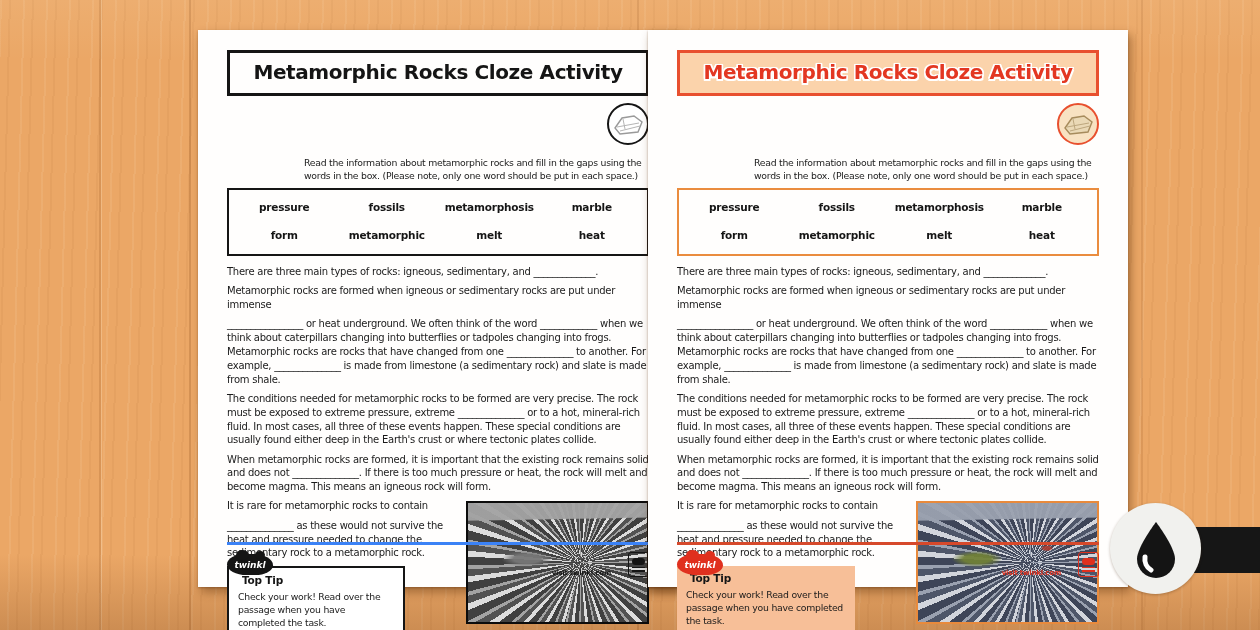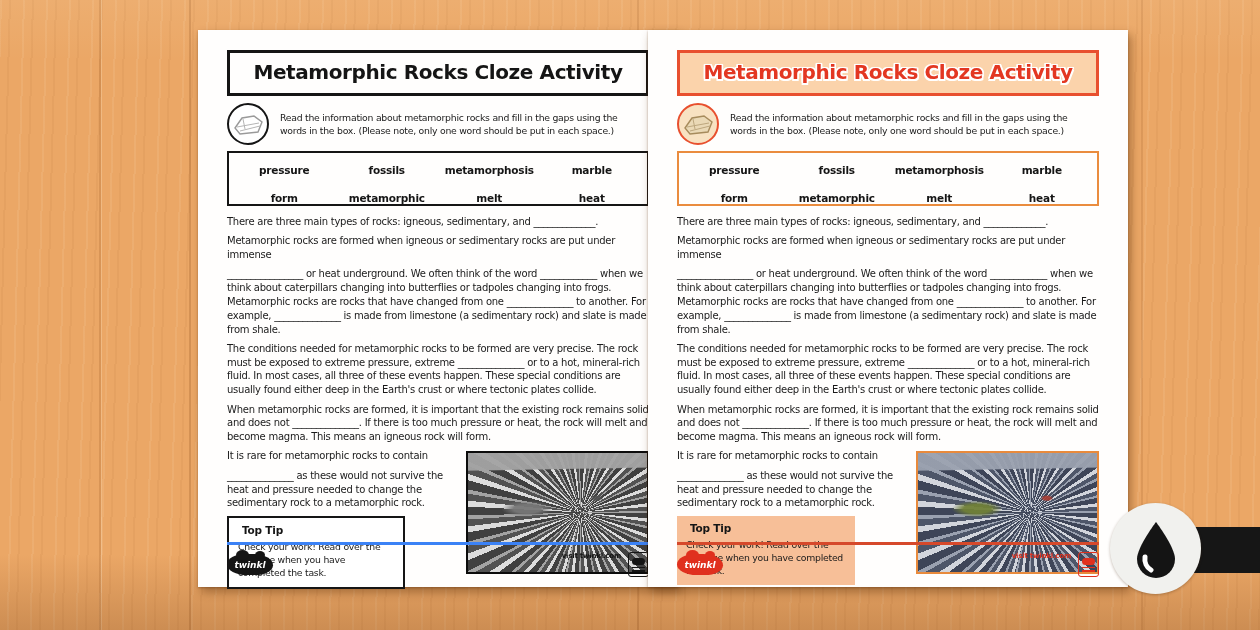--- a/index.html
+++ b/index.html
@@ -23,28 +23,28 @@
     box-sizing:border-box;padding:20px 29px 0;
     box-shadow:3px 5px 9px rgba(92,46,10,.45), 0 1px 2px rgba(92,46,10,.35);}
   .paper.bw{left:198px;}
   .paper.colour{left:648px;}
 
   .title-box{border:3px solid #151515;text-align:center;font-weight:bold;
     font-size:20px;letter-spacing:-.4px;padding:7px 2px 9px;color:#151515;}
   .colour .title-box{border-color:#e8502f;background:#fbd3ab;color:#e33722;
     text-shadow:-1.5px -1.5px 0 #fff,1.5px -1.5px 0 #fff,-1.5px 1.5px 0 #fff,1.5px 1.5px 0 #fff,-1.5px 0 0 #fff,1.5px 0 0 #fff,0 -1.5px 0 #fff,0 1.5px 0 #fff;}
 
-  .instr-row{display:flex;align-items:center;gap:11px;margin:7px 0 6px;}
+  .instr-row{display:flex;align-items:flex-end;gap:11px;margin:7px 0 6px;flex-direction:column;}
   .instr-icon{flex:none;width:42px;height:42px;border-radius:50%;border:2.5px solid #151515;
     background:#fff;display:flex;align-items:center;justify-content:center;box-sizing:border-box;}
   .colour .instr-icon{border-color:#e8502f;background:#f8e2c2;}
   .instr-text{font-size:9.3px;letter-spacing:-.25px;line-height:1.4;color:#1a1a1a;max-width:345px;}
 
   .word-box{border:2.5px solid #151515;display:grid;grid-template-columns:repeat(4,1fr);
-    padding:11px 4px 0;row-gap:16px;margin:3px 0 9px;}
+    padding:11px 4px 13px;row-gap:16px;margin:3px 0 9px;}
   .colour .word-box{border-color:#ea8c3e;}
   .word{font-weight:bold;font-size:10.5px;letter-spacing:-.2px;text-align:center;color:#151515;}
 
   .para{font-size:10px;letter-spacing:-.25px;line-height:1.38;color:#1a1a1a;margin:0 0 5.5px;}
 
   .bottom{position:relative;margin-top:2px;}
   .rock-img{float:right;width:183px;height:123px;border:2.5px solid #151515;box-sizing:border-box;
     margin:2px 0 6px 12px;
     background:
       radial-gradient(ellipse 34px 11px at 33% 47%, rgba(112,128,55,.95) 0 40%, rgba(112,128,55,0) 75%),
@@ -60,21 +60,21 @@
   .tip-body{font-size:9.3px;letter-spacing:-.25px;line-height:1.4;color:#1a1a1a;}
 
   .footer{position:absolute;left:29px;right:29px;top:512px;border-top:3px solid #3b82f6;
     padding-top:7px;display:flex;align-items:center;justify-content:space-between;}
   .colour .footer{border-top-color:#d6492b;}
   .logo-blob{position:relative;width:46px;height:21px;background:#151515;border-radius:55% 60% 55% 60% / 70% 75% 65% 70%;
     color:#fff;font-size:9px;font-weight:bold;font-style:italic;display:flex;align-items:center;justify-content:center;}
   .logo-blob::before{content:"";position:absolute;top:-4px;left:9px;width:13px;height:10px;border-radius:50%;background:inherit;}
   .logo-blob::after{content:"";position:absolute;top:-3px;right:8px;width:10px;height:8px;border-radius:50%;background:inherit;}
   .colour .logo-blob{background:#e0301e;}
-  .footer-right{display:flex;align-items:flex-start;gap:7px;}
+  .footer-right{display:flex;align-items:flex-end;gap:17px;}
   .visit{font-size:7px;font-weight:bold;color:#151515;letter-spacing:-.2px;}
   .colour .visit{color:#e0301e;}
   .badge{width:21px;height:25px;border:1.5px solid #151515;border-radius:3px;box-sizing:border-box;
     display:flex;flex-direction:column;align-items:center;justify-content:center;gap:2px;}
   .badge .b-cloud{width:13px;height:7px;background:#151515;border-radius:4px;}
   .badge .b-line{width:13px;height:1.5px;background:#151515;}
   .colour .badge{border-color:#e0301e;}
   .colour .badge .b-cloud,.colour .badge .b-line{background:#e0301e;}
 
   

